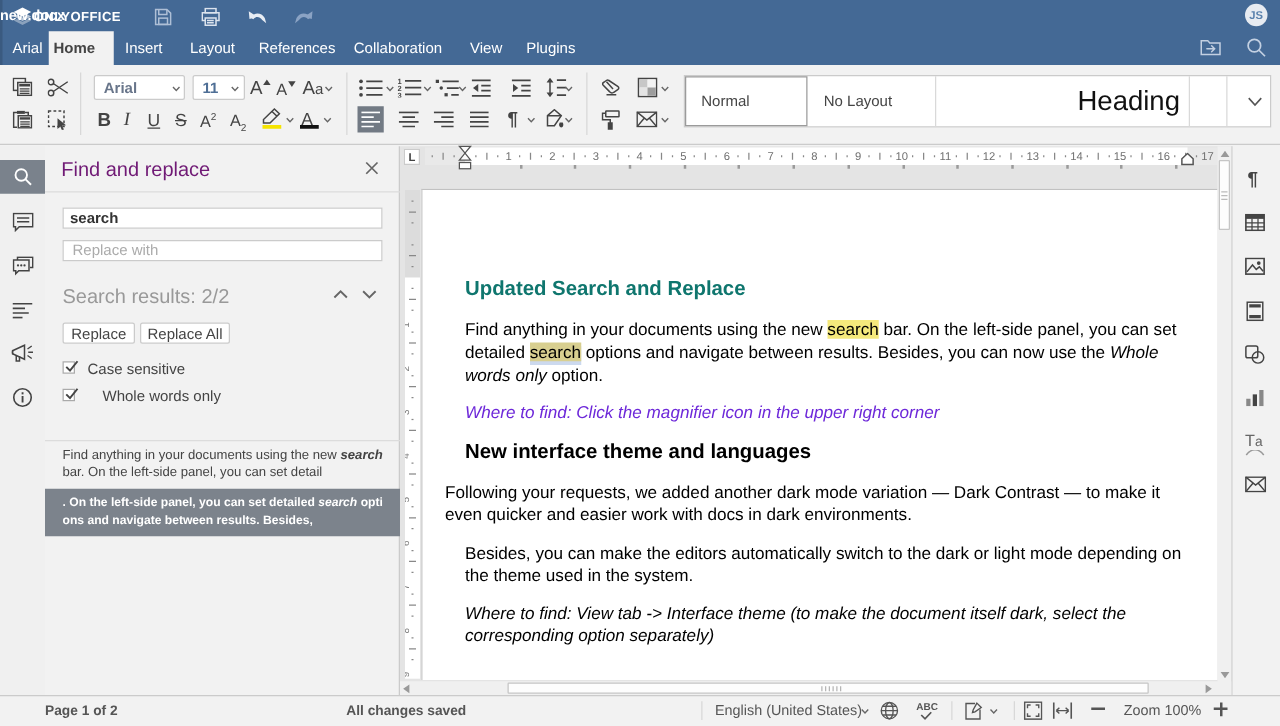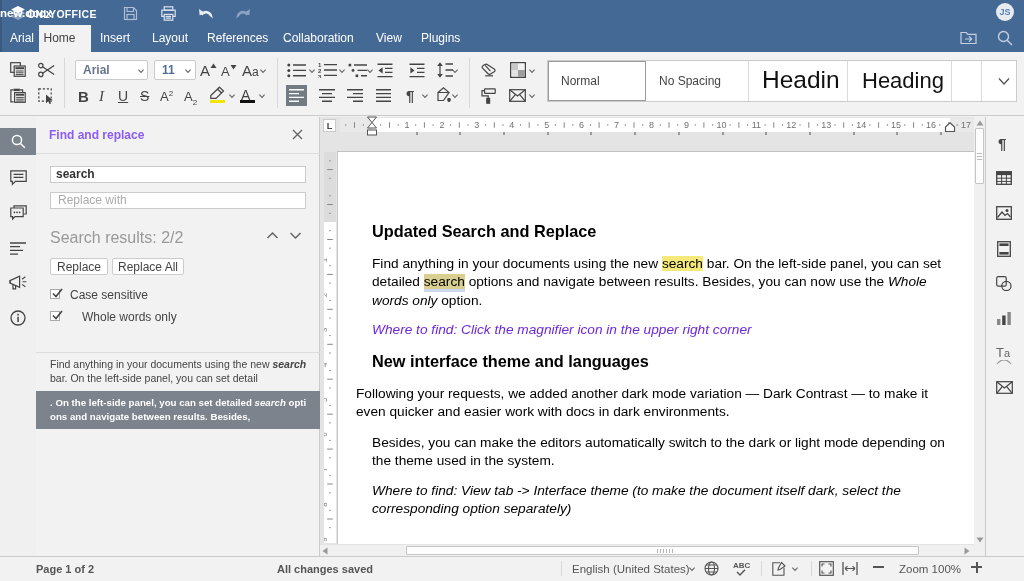--- a/index.html
+++ b/index.html
@@ -47,21 +47,21 @@
   <path d="M15 1 L14.4 7.2 L8.4 5.4 Z" fill="#8ba3c4"></path>
 </svg>
 
 <div class="abs" style="left:0;top:7px;width:840px;color:#fff;font-size:11.5px;font-weight:bold">new.docx</div>
 
 <div class="abs" style="left:996px;top:3px;width:18px;height:18px;border-radius:50%;background:#e7ebf1;color:#5b82ad;font-size:9px;font-weight:bold;text-align:center;line-height:18px">JS</div>
 
 <div class="abs" style="left:39px;top:25px;width:52px;height:27px;background:#f2f2f2"></div>
 <div class="abs" style="left:0;top:25px;width:1024px;height:27px;font-size:12px;line-height:27px;color:#fff">
   <span class="abs" style="left:10px;width:20px;text-align:center">Arial</span>
-  <span class="abs" style="left:39px;width:41px;text-align:center;color:#444;font-weight:normal">Home</span>
+  <span class="abs" style="left:39px;width:41px;text-align:center;color:#444;font-weight:bold">Home</span>
   <span class="abs" style="left:100px">Insert</span>
   <span class="abs" style="left:152px">Layout</span>
   <span class="abs" style="left:207px">References</span>
   <span class="abs" style="left:283px">Collaboration</span>
   <span class="abs" style="left:376px">View</span>
   <span class="abs" style="left:421px">Plugins</span>
 </div>
 
 <svg class="abs" style="left:960px;top:31px" width="17" height="14" viewBox="0 0 17 14">
   <g stroke="#c3d0e2" fill="none" stroke-width="1.2">
@@ -280,22 +280,21 @@
   <rect x="0.7" y="0.7" width="15.6" height="11.6"></rect>
       <path d="M0.7 0.7 L8.5 7 L16.3 0.7 M0.7 12.3 L6.5 5.4 M16.3 12.3 L10.5 5.4"></path>
 </g>
   </svg>
 <svg class="abs chev" style="left:528px;top:92px" viewBox="0 0 8 8">
     <path d="M1.4 2.6 L4 5.4 L6.6 2.6" stroke="#666" fill="none" stroke-width="1.1"></path>
   </svg>
 
 <div class="abs" style="left:547px;top:60px;width:470px;height:42px;background:#fff;border:1px solid #cbcbcb">
   <div class="abs" style="left:0;top:0;width:98px;height:40px;border:1px solid #9b9b9b;font-size:12px;color:#444;line-height:38px;padding-left:12px">Normal</div>
-  <div class="abs" style="left:98px;top:0;width:103px;height:40px;border-right:1px solid #d9d9d9;font-size:12px;color:#444;line-height:40px;padding-left:13px">No Spacing</div>
-  <div class="abs" style="left:201px;top:0;width:99px;height:40px;border-right:1px solid #d9d9d9;font-size:24.5px;color:#111;line-height:38px;padding-left:13px;overflow:hidden">Headin</div>
+  <div class="abs" style="left:98px;top:0;width:103px;height:40px;border-right:1px solid #d9d9d9;font-size:12px;color:#444;line-height:40px;padding-left:13px">No Layout</div>
   <div class="abs" style="left:300px;top:0;width:104px;height:40px;border-right:1px solid #d9d9d9;font-size:22px;color:#111;line-height:39px;padding-left:14px;overflow:hidden">Heading</div>
   <div class="abs" style="left:433px;top:0;width:37px;height:40px;border-left:1px solid #d9d9d9"></div>
   <svg class="abs" style="left:449px;top:16px" width="14" height="10" viewBox="0 0 14 10">
       <path d="M2 1.5 L7 7 L12 1.5" stroke="#555" fill="none" stroke-width="1.3"></path>
     </svg>
 </div>
 
 <div class="abs" style="left:0;top:117px;width:36px;height:439px;background:#f0f0f0"></div>
 
 <div class="abs" style="left:36px;top:117px;width:284px;height:439px;background:#f2f2f2;border-right:1px solid #cbcbcb"></div>
@@ -338,21 +337,21 @@
   <path d="M4 9 V13.8 H6.6 V10"></path>
       <path d="M13 4.2 L16.4 1.8 M13.6 6.8 H17.4 M13 9.4 L16.4 11.8" stroke-width="1.1"></path>
 </g>
   </svg>
 <svg class="abs" style="left:10px;top:310px" width="16" height="16" viewBox="0 0 16 16">
   <circle cx="8" cy="8" r="7" stroke="#444" fill="none" stroke-width="1.3"></circle>
   <rect x="7.3" y="6.8" width="1.5" height="5.2" fill="#444"></rect>
     <rect x="7.3" y="3.8" width="1.5" height="1.7" fill="#444"></rect>
 </svg>
 
-<div class="abs" style="left:49px;top:128px;font-size:12px;font-weight:bold;color:#8b5cf6">Find and replace</div>
+<div class="abs" style="left:49px;top:128px;font-size:16px;font-weight:normal;color:#701a75">Find and replace</div>
 <svg class="abs" style="left:292px;top:129px" width="11" height="11" viewBox="0 0 11 11">
     <path d="M1 1 L10 10 M10 1 L1 10" stroke="#666" stroke-width="1.4"></path>
   </svg>
 <div class="abs" style="left:36px;top:153px;width:284px;height:1px;background:#dcdcdc"></div>
 <div class="abs" style="left:50px;top:166px;width:256px;height:17px;background:#fff;border:1px solid #cbcbcb;font-size:12px;color:#444;line-height:15px;padding-left:5px;color:#333;font-weight:bold">search</div>
 <div class="abs" style="left:50px;top:192px;width:256px;height:17px;background:#fff;border:1px solid #cbcbcb;font-size:12px;color:#ababab;line-height:15px;padding-left:7px">Replace with</div>
 <div class="abs" style="left:50px;top:229px;font-size:16px;color:#999">Search results: 2/2</div>
 <svg class="abs" style="left:266px;top:231px" width="13" height="9" viewBox="0 0 13 9">
     <path d="M1.5 7 L6.5 2 L11.5 7" stroke="#666" fill="none" stroke-width="1.5"></path>
   </svg>
@@ -527,21 +526,21 @@
         <text x="6" y="279.6" transform="rotate(-90 6 282.6)">6</text>
         <text x="6" y="314.6" transform="rotate(-90 6 317.6)">7</text>
         <text x="6" y="349.5" transform="rotate(-90 6 352.5)">8</text>
         <text x="6" y="384.5" transform="rotate(-90 6 387.5)">9</text>
       </g>
     </svg>
 </div>
 
 <div class="abs" style="left:337px;top:151px;width:637px;height:393px;background:#fff;border-top:1px solid #c1c1c1;border-left:1px solid #c9c9c9"></div>
 
-<div class="abs" style="left:372px;top:222px;font-size:16.3px;font-weight:bold;color:#000000;white-space:nowrap">Updated Search and Replace</div>
+<div class="abs" style="left:372px;top:222px;font-size:16.3px;font-weight:bold;color:#0f766e;white-space:nowrap">Updated Search and Replace</div>
 <div class="abs" style="left:372px;top:255px;width:600px;font-size:13.7px;color:#000;line-height:18.3px;white-space:nowrap">Find anything in your documents using the new <span style="background:#f5e97c">search</span> bar. On the left-side panel, you can set<br>detailed <span style="background:#d8cf90;box-shadow:0 3px 0 #ccd9ee">search</span> options and navigate between results. Besides, you can now use the <i>Whole</i><br><i>words only</i> option.</div>
 <div class="abs" style="left:372px;top:322px;font-size:13.7px;font-style:italic;color:#6d28d9;white-space:nowrap">Where to find: Click the magnifier icon in the upper right corner</div>
 <div class="abs" style="left:372px;top:352px;font-size:16.3px;font-weight:bold;color:#000;white-space:nowrap">New interface theme and languages</div>
 <div class="abs" style="left:356px;top:385px;width:600px;font-size:13.7px;color:#000;line-height:18.3px;white-space:nowrap">Following your requests, we added another dark mode variation — Dark Contrast — to make it<br>even quicker and easier work with docs in dark environments.</div>
 <div class="abs" style="left:372px;top:434px;width:600px;font-size:13.7px;color:#000;line-height:18.3px;white-space:nowrap">Besides, you can make the editors automatically switch to the dark or light mode depending on<br>the theme used in the system.</div>
 <div class="abs" style="left:372px;top:482px;width:600px;font-size:13.7px;font-style:italic;color:#000;line-height:18.3px;white-space:nowrap">Where to find: View tab -&gt; Interface theme (to make the document itself dark, select the<br>corresponding option separately)</div>
 
 <div class="abs" style="left:974px;top:117px;width:11px;height:439px;background:#f0f0f0"></div>
 <svg class="abs" style="left:976px;top:120px" width="8" height="6" viewBox="0 0 8 6">
     <path d="M4 0.5 L7.5 5.5 H0.5 Z" fill="#999"></path>

